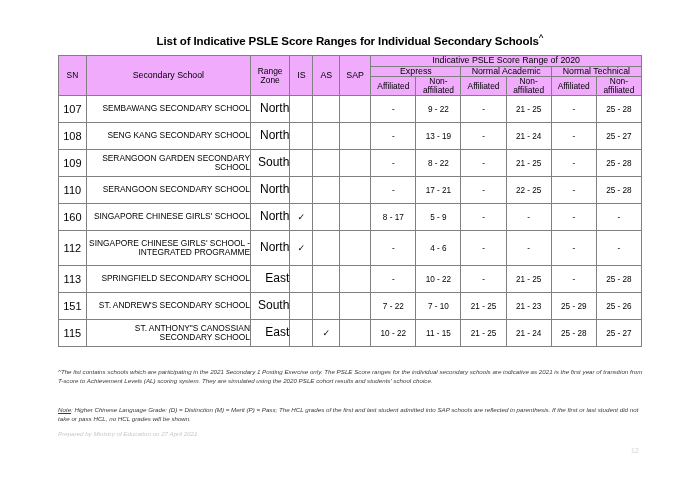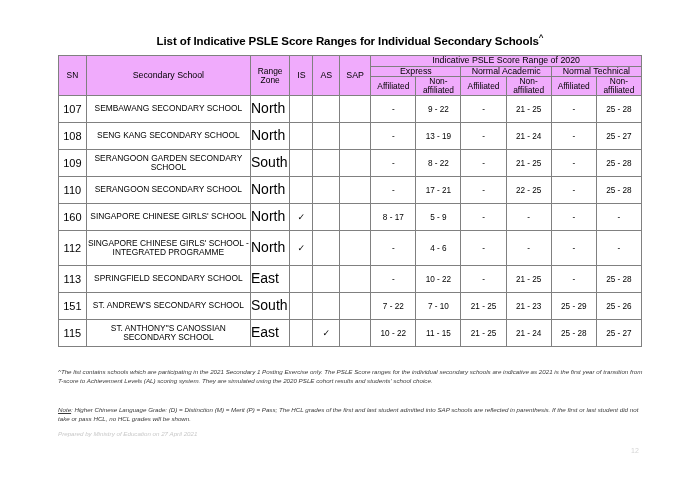--- a/index.html
+++ b/index.html
@@ -74,27 +74,27 @@
 
   tbody td {
     height: 26px;
     line-height: 1.12;
   }
   td.sn {
     text-align: center;
     font-size: 11px;
   }
   td.school {
-    text-align: center;
+    text-align: right;
     padding: 0 1px 0 2px;
     font-size: 8.4px;
   }
   td.zone {
-    text-align: left;
-    font-size: 14px;
+    text-align: right;
+    font-size: 12px;
   }
   td.mark {
     text-align: center;
     font-size: 9px;
   }
   td.val {
     text-align: center;
     font-size: 8.2px;
   }
   tr.tall td { height: 34px; }

